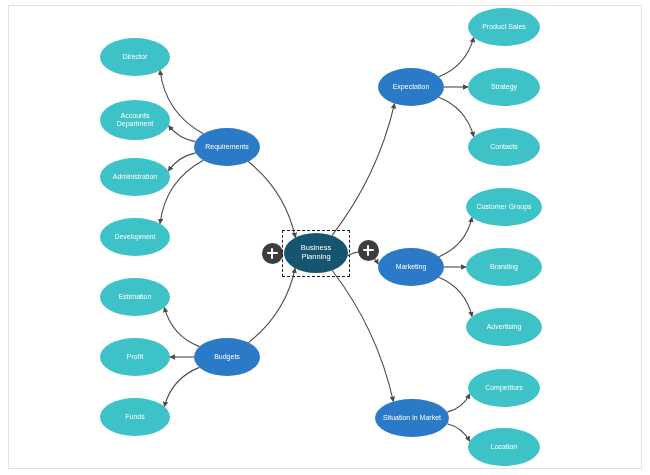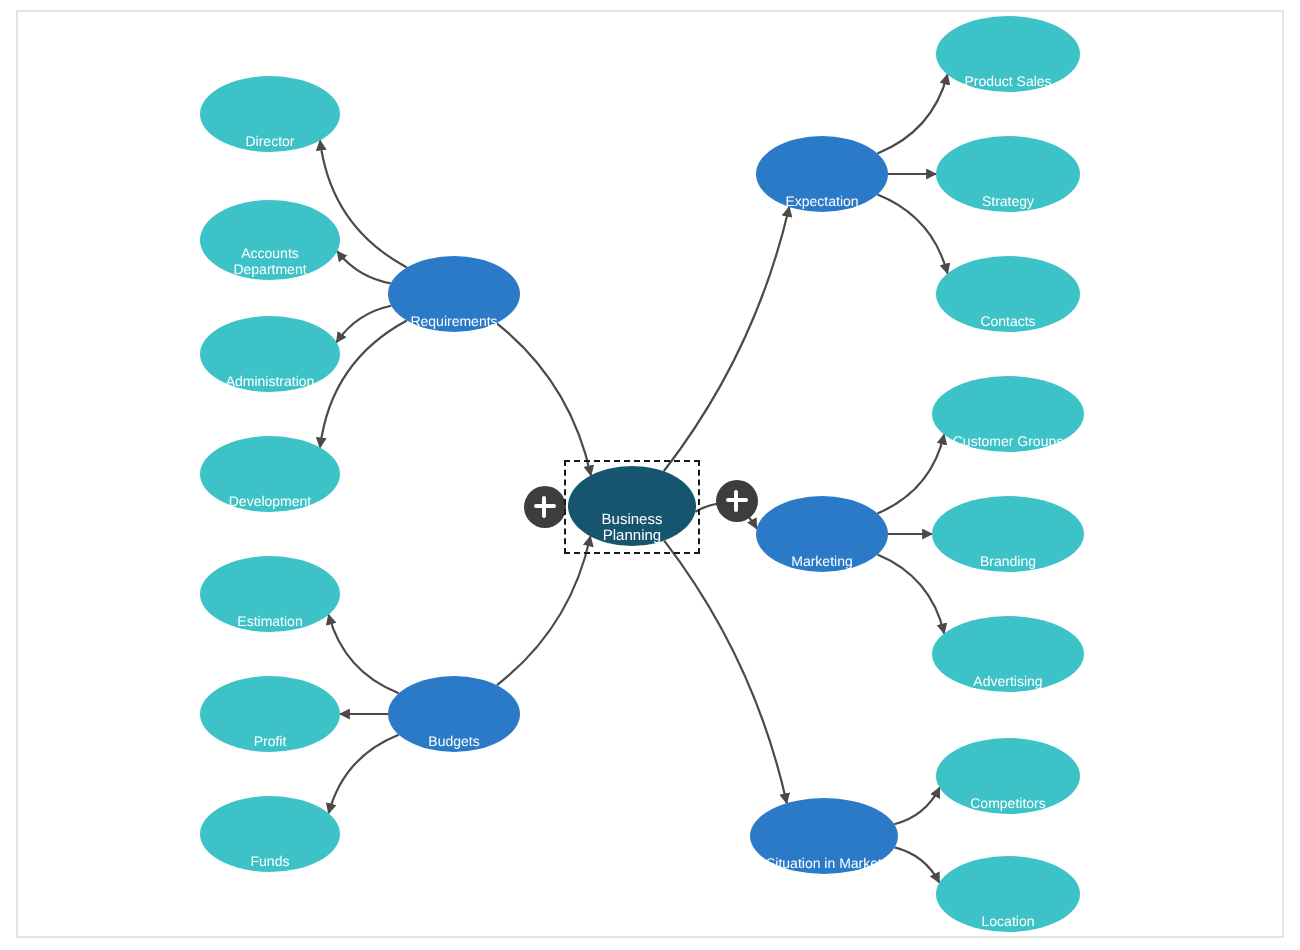--- a/index.html
+++ b/index.html
@@ -30,21 +30,21 @@
   #edges {
     position: absolute;
     left: 0; top: 0;
     width: 650px;
     height: 475px;
   }
 
   .node {
     position: absolute;
     display: flex;
-    align-items: flex-end;
+    align-items: center;
     justify-content: center;
     text-align: center;
     border-radius: 50%;
     color: #ffffff;
     line-height: 1.15;
     box-sizing: border-box;
     user-select: none;
   }
   .node-leaf {
     background: #3dc2c7;

